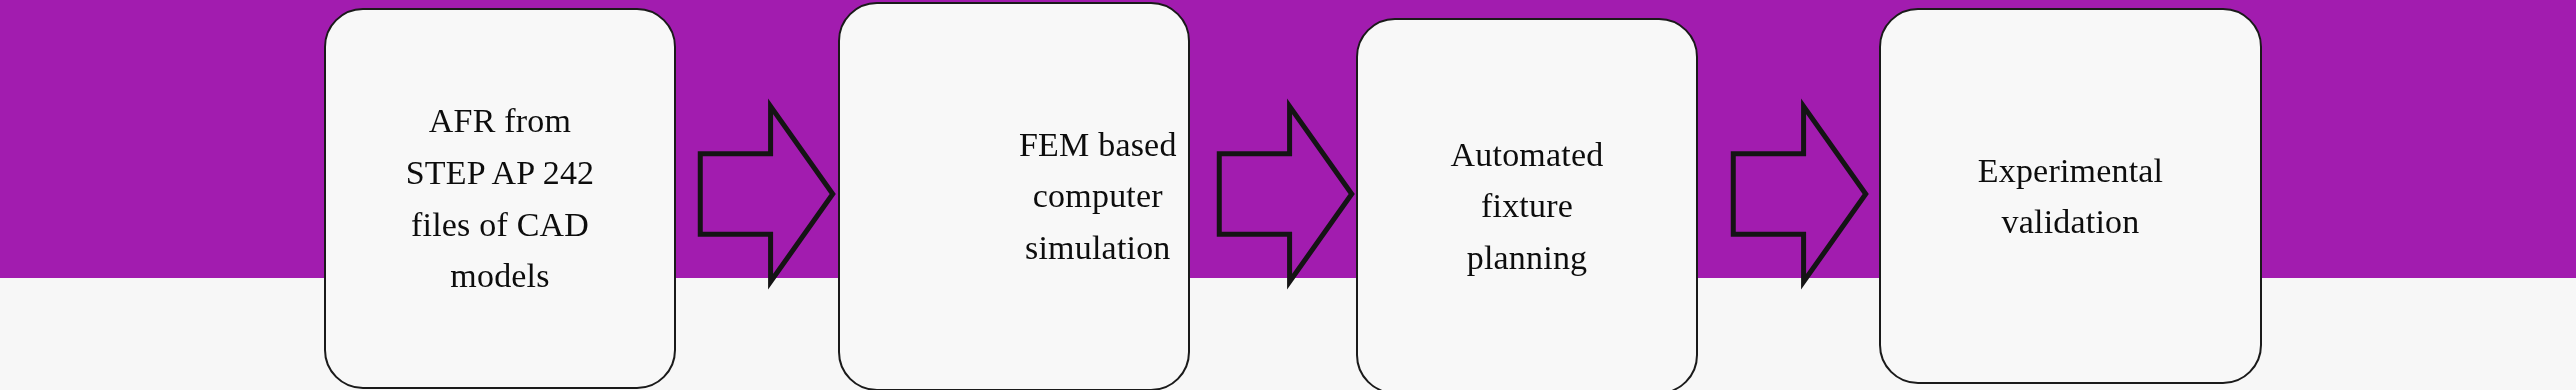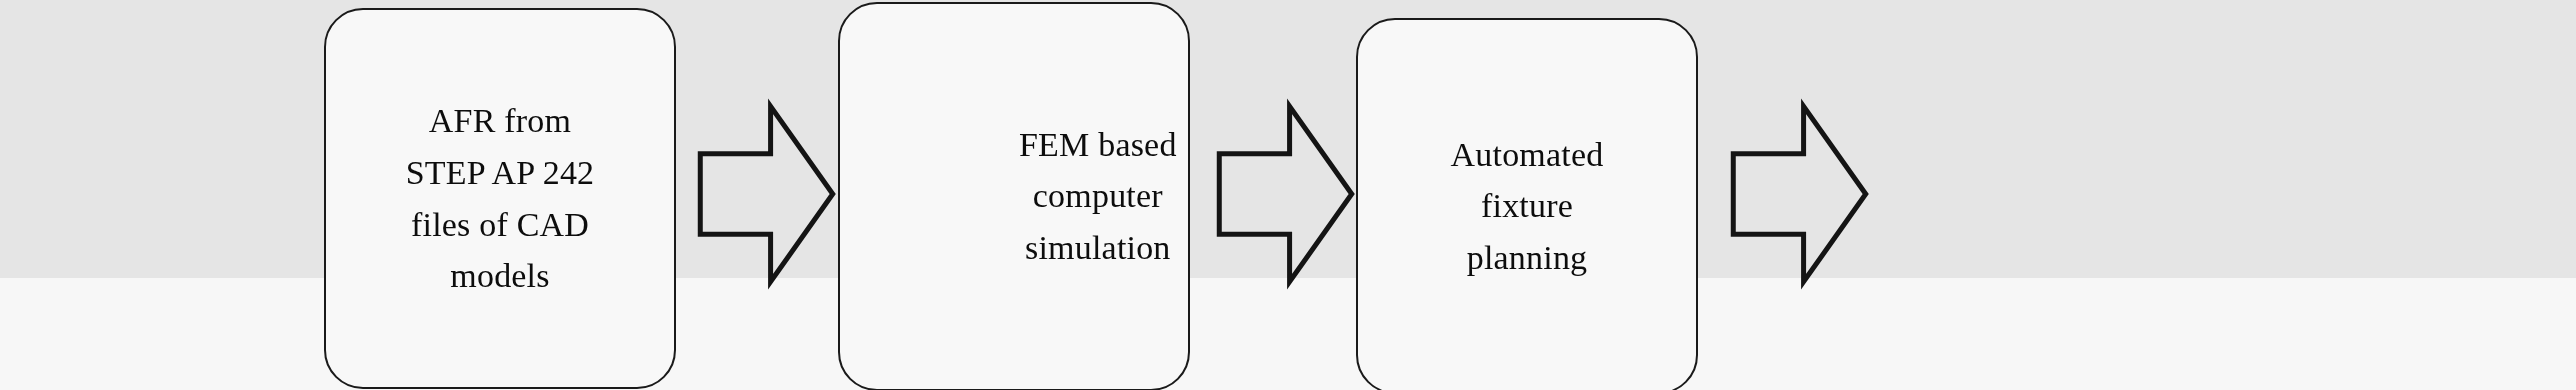--- a/index.html
+++ b/index.html
@@ -12,21 +12,21 @@
     height: 391px;
     background: #f7f7f7;
     font-family: "Liberation Serif", "DejaVu Serif", serif;
     overflow: hidden;
   }
 
   #flow-canvas {
     position: relative;
     width: 2576px;
     height: 278px;
-    background: #e5e5e5;
+    background: #a21caf;
   }
 
   
   .process-box {
     position: absolute;
     box-sizing: border-box;
     background: #f8f8f8;
     border: 2px solid #1a1a1a;
     border-radius: 39px;
     display: flex;
@@ -111,15 +111,19 @@
 fixture
 planning</span>
   </div>
 
   <div class="connector-arrow" id="arrow-3">
     <svg viewBox="0 0 170 222" preserveAspectRatio="none">
       <polygon points="4,62 90,62 90,4 166,111 90,218 90,160 4,160"></polygon>
     </svg>
   </div>
 
+  <div class="process-box" id="box-4">
+    <span class="box-label">Experimental
+validation</span>
+  </div>
 
 </div>
 
 
 </body></html>

